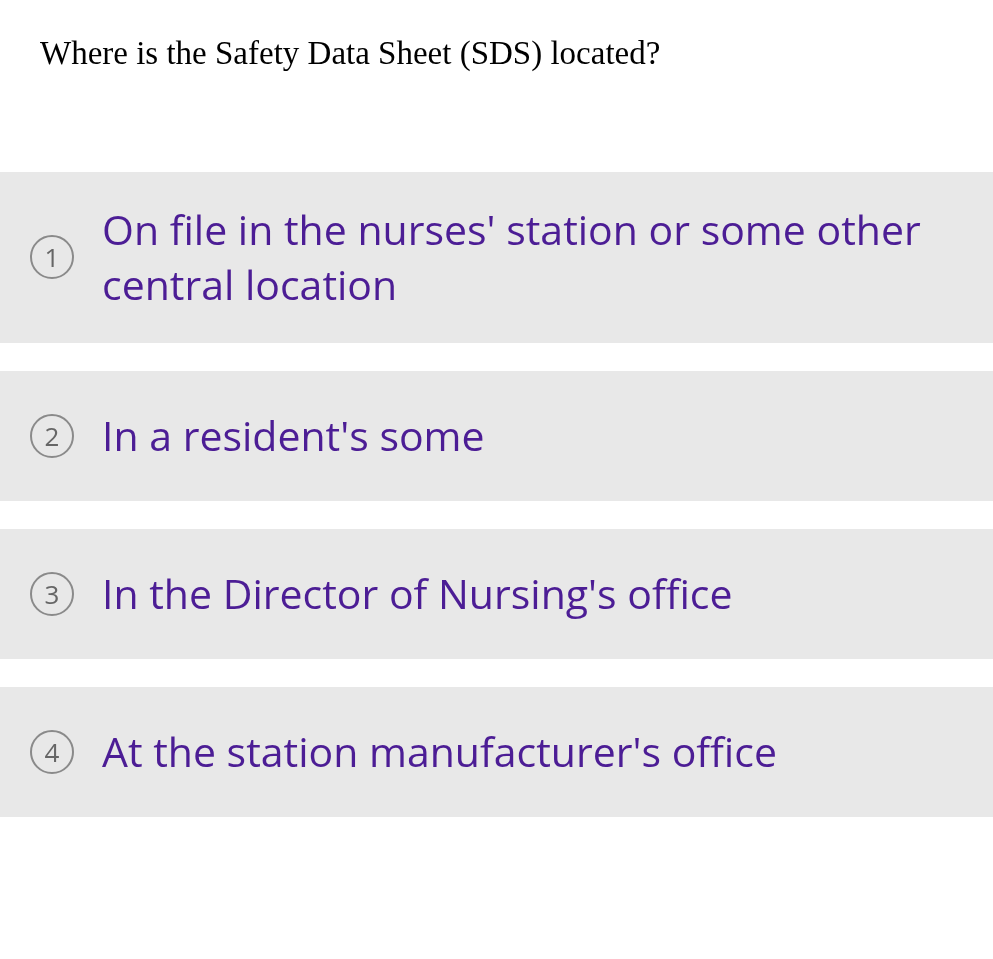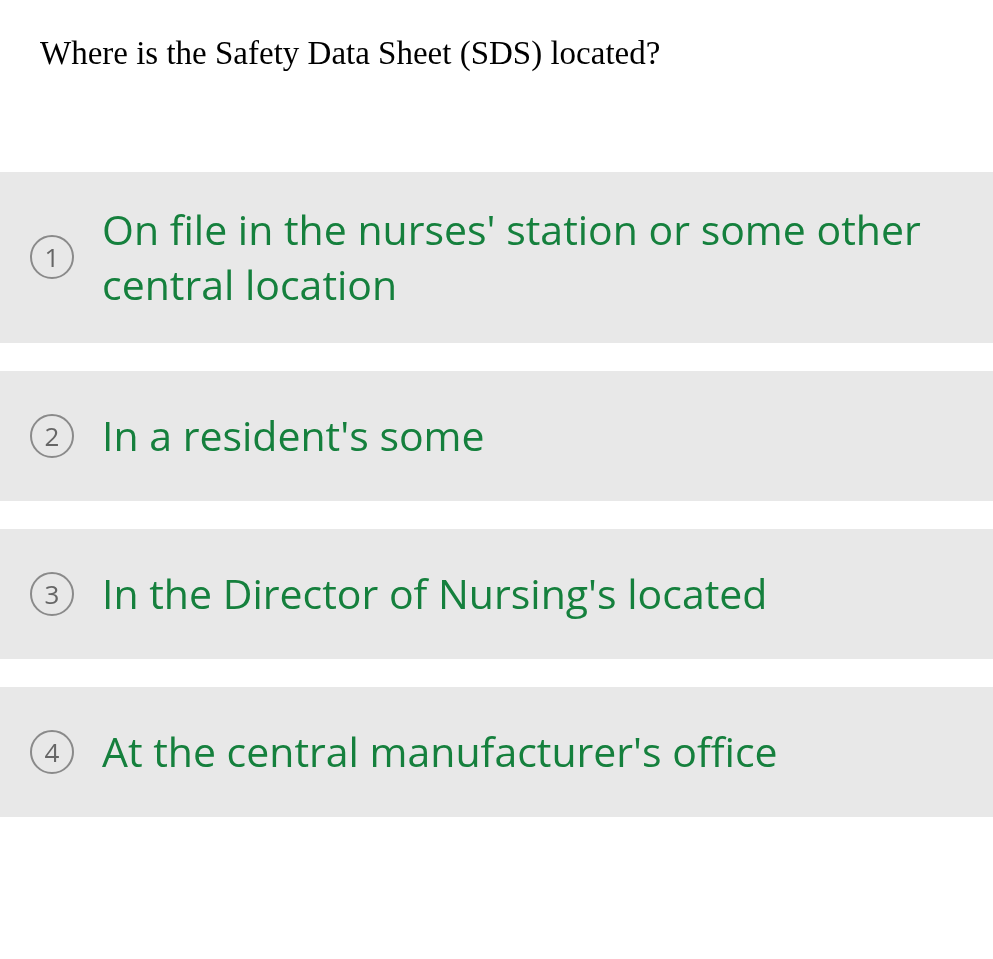--- a/index.html
+++ b/index.html
@@ -44,21 +44,21 @@
       display: flex;
       align-items: center;
       justify-content: center;
       font-size: 26px;
       color: #666666;
       margin-right: 28px;
       font-weight: 400;
     }
     .option-text {
       font-size: 41px;
-      color: #15803d;
+      color: #4c1d95;
       line-height: 1.35;
       font-weight: 400;
     }
   </style>
 </head>
 <body>
 
 <div class="question-container">
   <div class="question-text">Where is the Safety Data Sheet (SDS) located?</div>
 </div>
@@ -76,23 +76,23 @@
     <div class="option-number">
       <span>2</span>
     </div>
     <div class="option-text">In a resident's some</div>
   </div>
 
   <div class="option">
     <div class="option-number">
       <span>3</span>
     </div>
-    <div class="option-text">In the Director of Nursing's located</div>
+    <div class="option-text">In the Director of Nursing's office</div>
   </div>
 
   <div class="option">
     <div class="option-number">
       <span>4</span>
     </div>
-    <div class="option-text">At the central manufacturer's office</div>
+    <div class="option-text">At the station manufacturer's office</div>
   </div>
 
 </div>
 
 </body></html>

